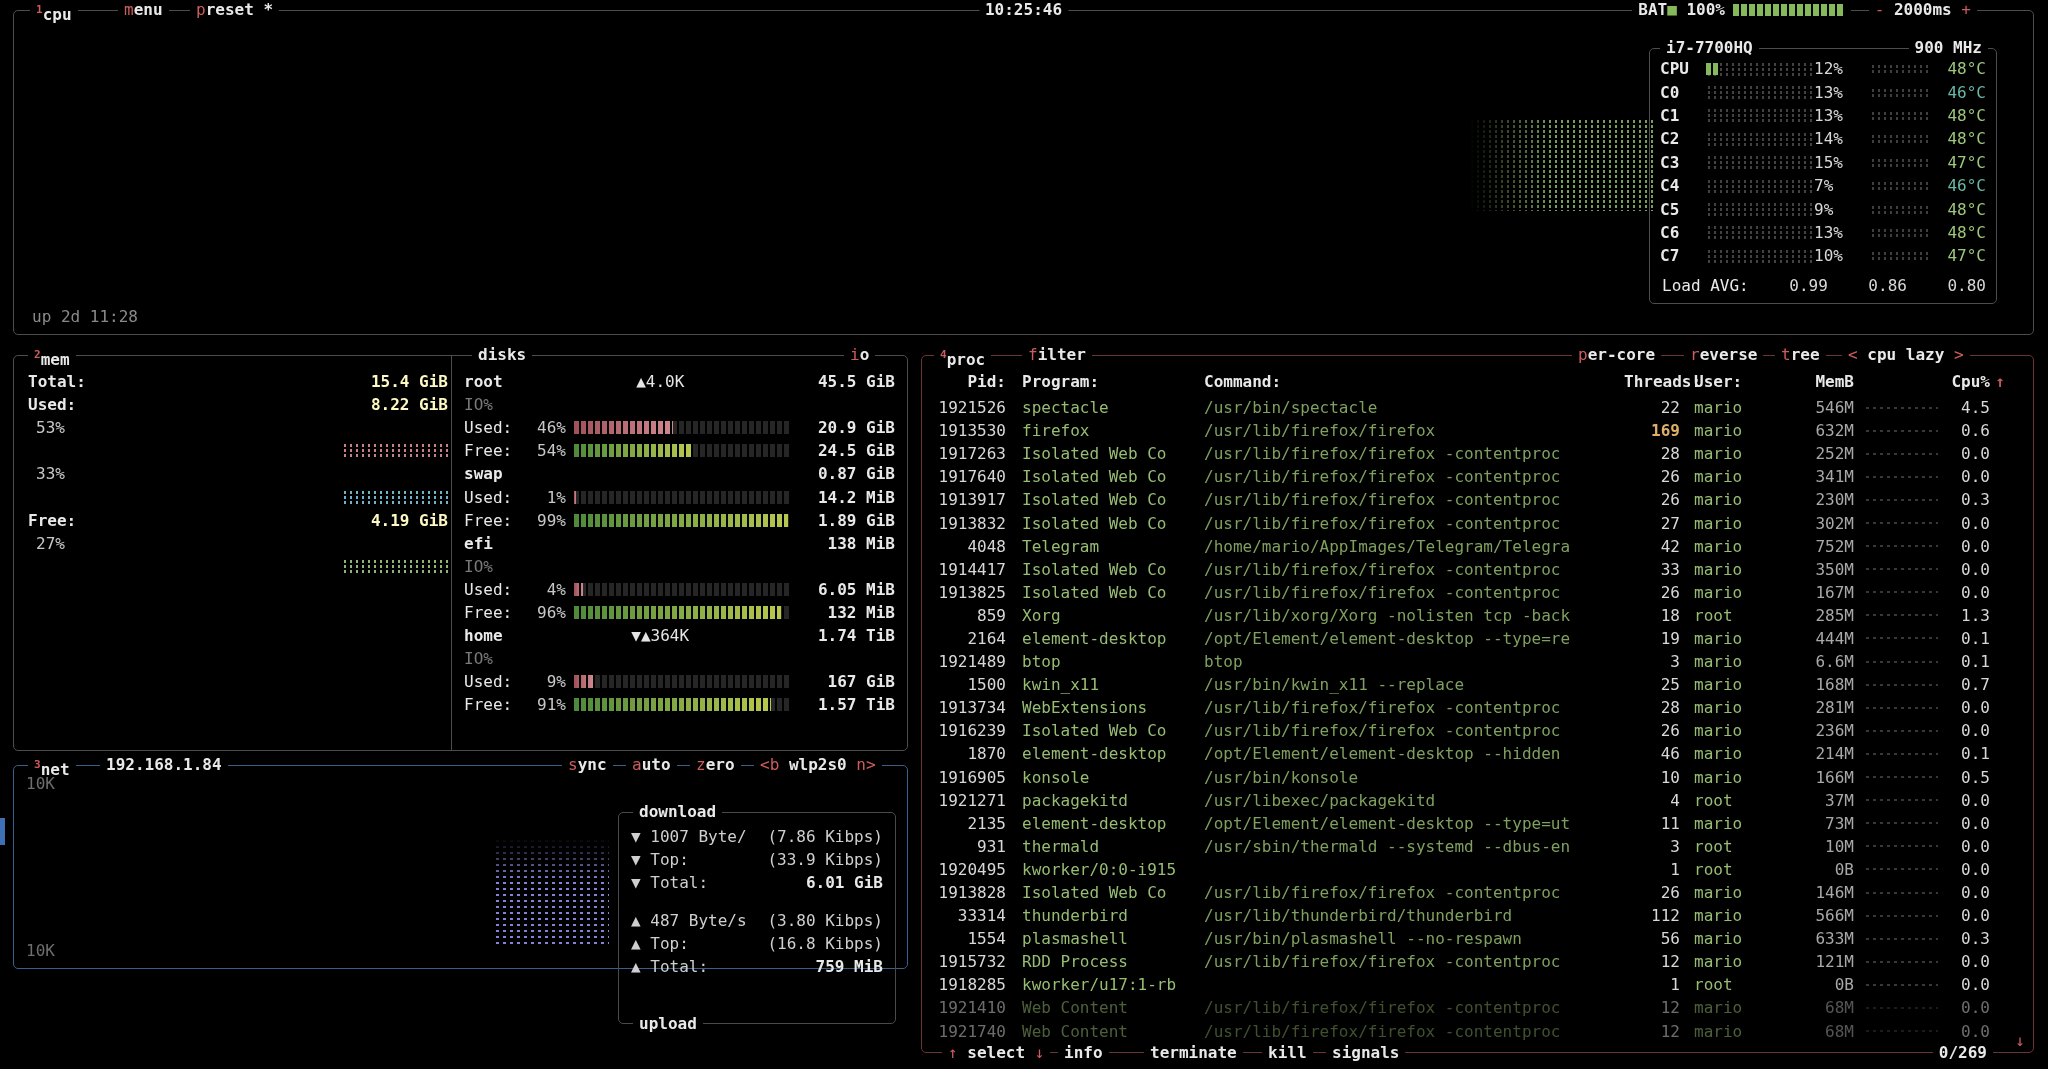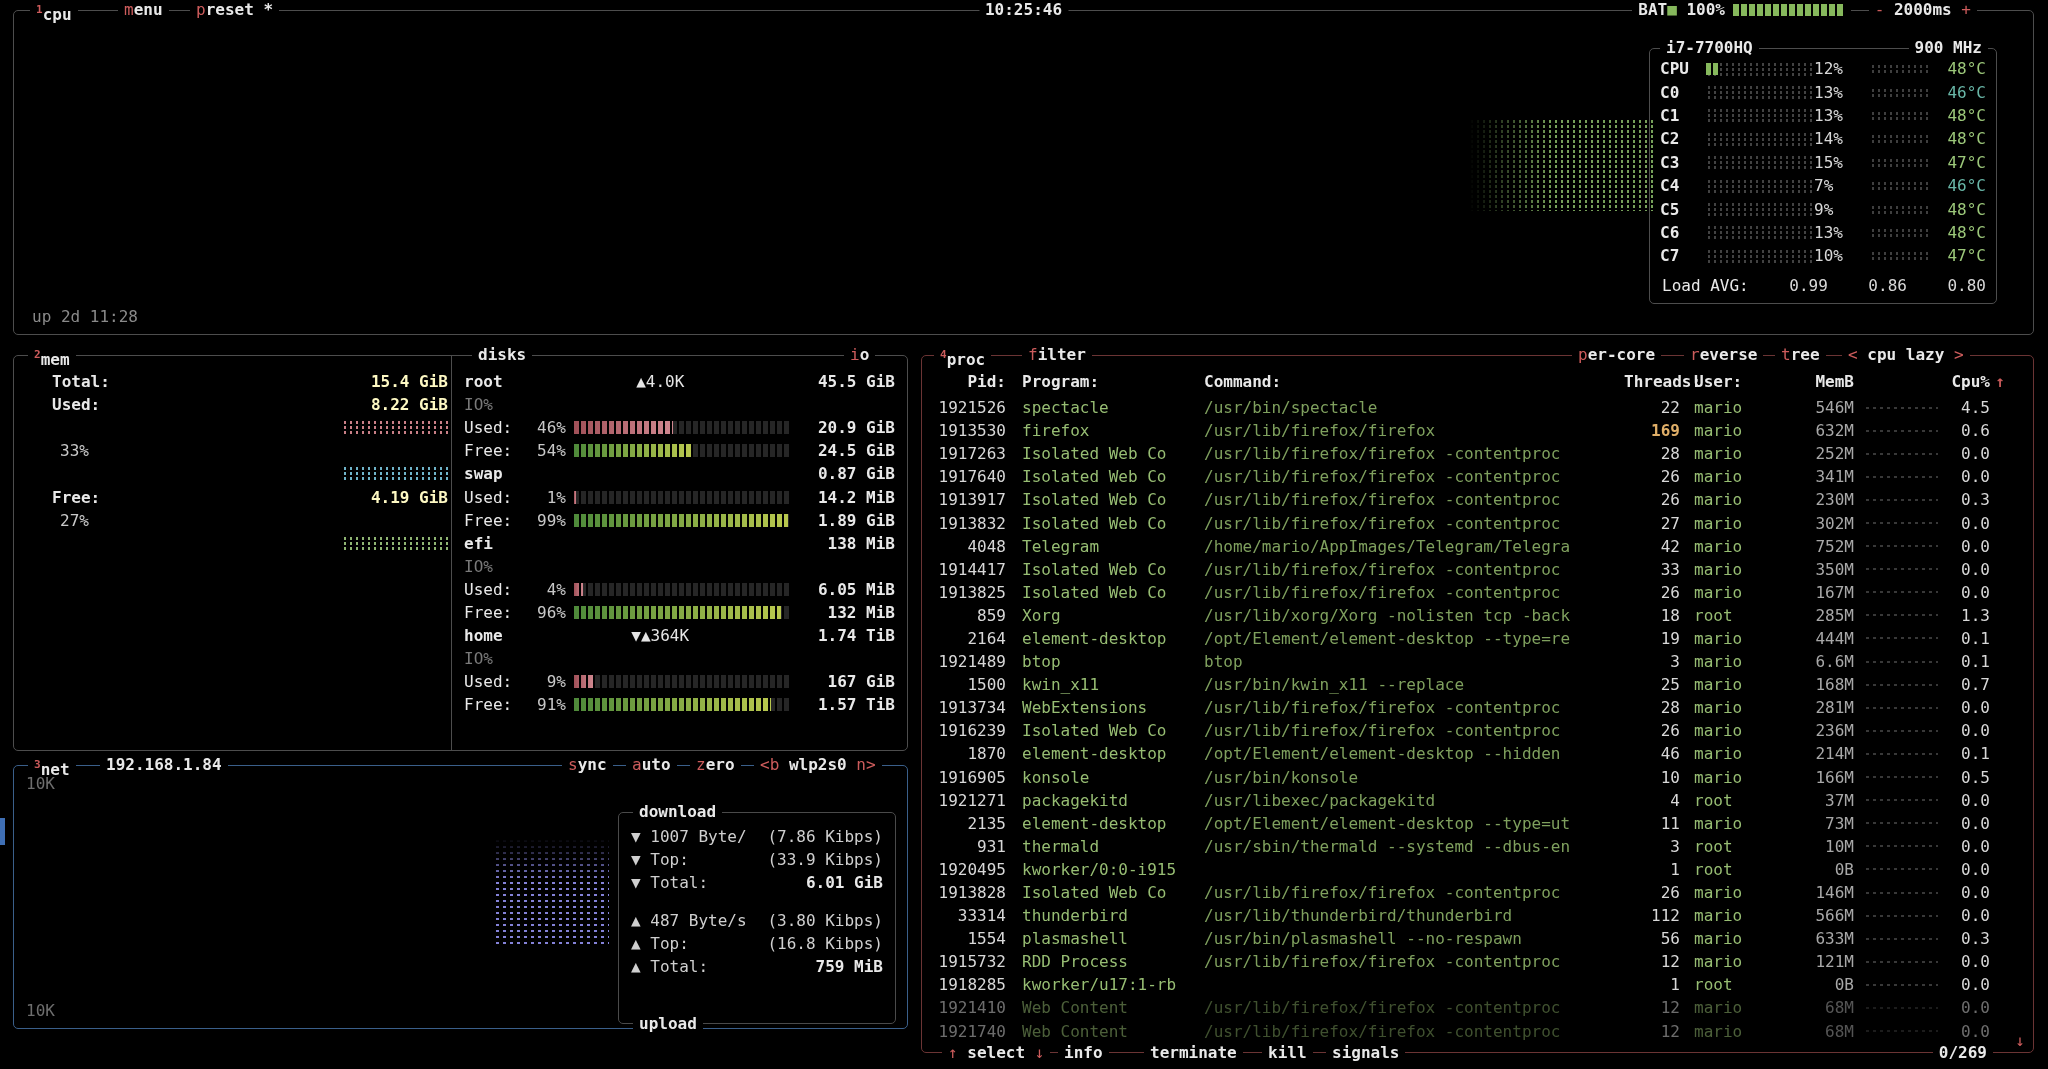--- a/index.html
+++ b/index.html
@@ -39,21 +39,21 @@
   .ctemp { width:48px; text-align:right; }
   .t-green { color:#9cc87a; } .t-teal { color:#69b7a8; }
   .loadrow { position:absolute; left:12px; right:10px; bottom:6px; display:flex; align-items:center; height:23px; }
   .ll { color:#e9e9e9; }
   .lv { margin-left:auto; width:58px; text-align:right; color:#d8d8d8; }
 
   
   #box-mem { left:13px; top:355px; width:895px; height:396px; }
   #mem-divider { position:absolute; left:437px; top:0; bottom:0; width:1px; background:#4d4d4d; }
   #mem-content { position:absolute; left:14px; top:14px; width:420px; }
-  .mline { height:23.1px; display:flex; align-items:center;margin-left:24px; }
+  .mline { height:23.1px; display:flex; align-items:center; }
   .mlabel { color:#e9e9e9; font-weight:bold; }
   .mvalue { margin-left:auto; color:#fef9c3; font-weight:bold; }
   .mpct { color:#c8c8c8; padding-left:8px; }
   .mgline { justify-content:flex-end; }
   .mgraph { width:106px; height:15px; }
   .g-used { color:#c97f86; } .g-available { color:#8fb573; } .g-cached { color:#6fb3c9; } .g-free { color:#8fb573; }
 
   #disks-content { position:absolute; left:450px; top:14px; width:431px; }
   .dline { height:23.1px; display:flex; align-items:center; }
   .dname { font-weight:bold; color:#e9e9e9; }
@@ -63,21 +63,21 @@
   .dlabel { width:58px; color:#e9e9e9; }
   .dpct { width:44px; text-align:right; margin-right:8px; color:#c8c8c8; }
   .dmeter { width:216px; height:13px; position:relative;
             background:repeating-linear-gradient(90deg,#262626 0 5px,#000 5px 7px); }
   .dfill { position:absolute; left:0; top:0; bottom:0; width:0; }
   .dfill.u { background:repeating-linear-gradient(90deg,transparent 0 5px,#000 5px 7px),linear-gradient(90deg,#a05058,#d08890); }
   .dfill.f { background:repeating-linear-gradient(90deg,transparent 0 5px,#000 5px 7px),linear-gradient(90deg,#4e8a3a,#b9c84e); }
   .dval { margin-left:auto; color:#e9e9e9; font-weight:bold; }
 
   
-  #box-net { left:13px; top:765px; width:895px; height:264px; border-color:#3a5f8a; }
+  #box-net { left:13px; top:765px; width:895px; height:204px; border-color:#3a5f8a; }
   .nscale { position:absolute; color:#6e6e6e; }
   #net-graph { position:absolute; left:480px; top:72px; width:115px; height:108px; color:#8482d8; background-size:7px 6px;
                -webkit-mask-image:linear-gradient(0deg,#000 60%,transparent); mask-image:linear-gradient(0deg,#000 60%,transparent); }
   #net-info { position:absolute; left:604px; top:46px; width:278px; height:212px; border:1px solid #4a4a4a; border-radius:5px; }
   #net-lines { position:absolute; left:12px; right:12px; top:12px; }
   .nline { display:flex; align-items:center; height:23.2px; color:#cfcfcf; }
   .nr { margin-left:auto; }
   .ntotal .nr { color:#e9e9e9; font-weight:bold; }
   .ngap { height:14px; }
   #edge-marker { position:absolute; left:0; top:818px; width:5px; height:27px; background:#3f6fb5; }
@@ -231,20 +231,21 @@
       <span class="mlabel">Total:</span>
       <span class="mvalue">15.4 GiB</span>
     </div>
     <div>
 
         <div class="mstat">
           <div class="mline">
             <span class="mlabel">Used:</span>
             <span class="mvalue">8.22 GiB</span>
           </div>
+          <div class="mline mpct">53%</div>
           <div class="mline mgline">
             <span class="mgraph dots g-used"></span>
           </div>
         </div>
 
 
         <div class="mstat">
           <div class="mline mpct">33%</div>
           <div class="mline mgline">
             <span class="mgraph dots g-cached"></span>

